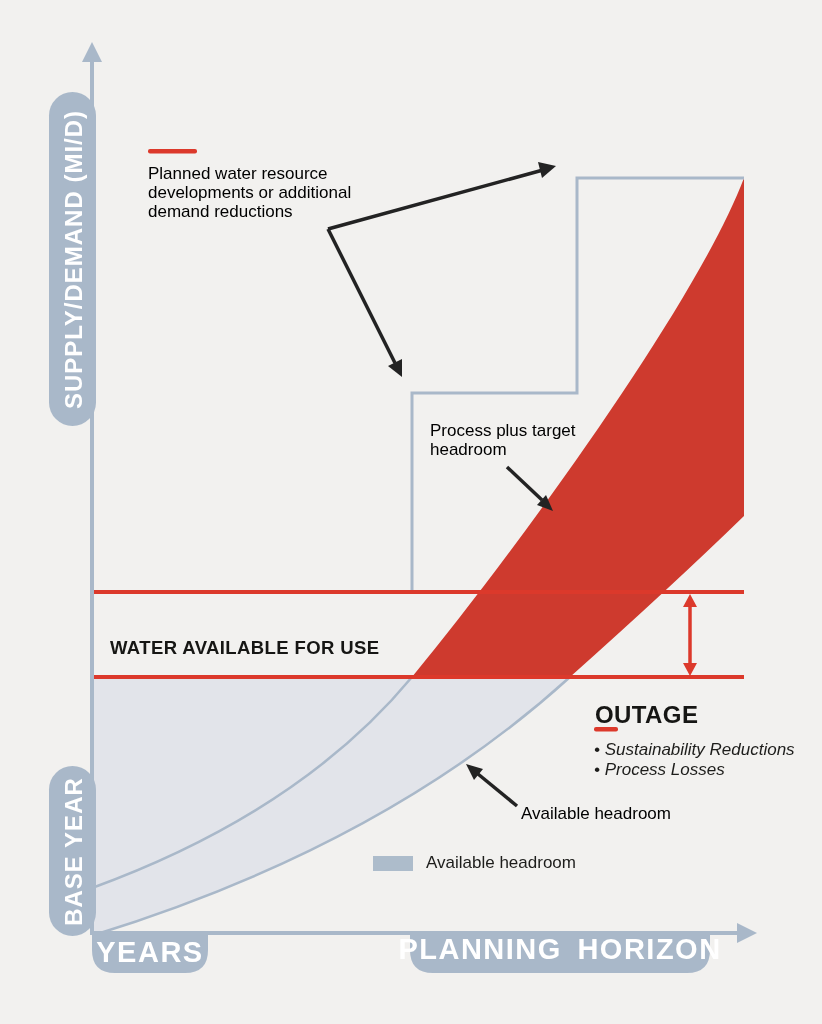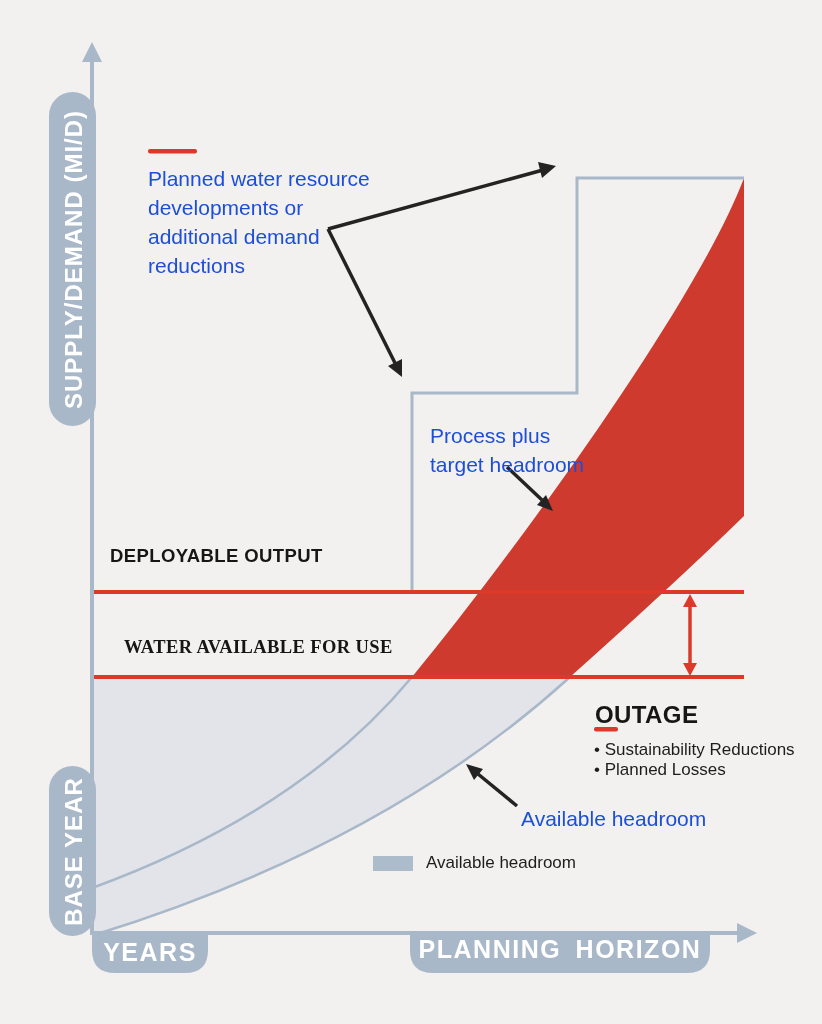--- a/index.html
+++ b/index.html
@@ -1,30 +1,30 @@
 <!DOCTYPE html>
 <html><head>
 <meta charset="utf-8">
 <style>
   html,body{margin:0;padding:0;background:#f2f1ef;}
   #canvas{
     position:relative;width:822px;height:1024px;overflow:hidden;
     background:#f2f1ef;font-family:"Liberation Sans",sans-serif;color:#1d1d1b;
   }
   #diagram-svg{position:absolute;left:0;top:0;}
-  .note{position:absolute;font-size:21px;line-height:29px;color:#1d4ed8;}
+  .note{position:absolute;font-size:17px;line-height:19px;color:#000000;}
   .bold-label{position:absolute;font-size:18.5px;font-weight:bold;letter-spacing:.4px;color:#161614;}
   .outage-items{position:absolute;font-size:17px;line-height:19.5px;color:#1d1d1b;}
-  .outage-items div{white-space:nowrap;}
+  .outage-items div{white-space:nowrap;font-style:italic;}
   .capsule-label{
     position:absolute;display:flex;align-items:center;justify-content:center;
     color:#ffffff;font-weight:bold;white-space:nowrap;
   }
   .capsule-label.vertical{transform:rotate(-90deg);font-size:24px;letter-spacing:1px;}
-  .capsule-label.horizontal{font-size:25px;letter-spacing:1.5px;}
+  .capsule-label.horizontal{font-size:29px;letter-spacing:1.5px;}
   #legend{position:absolute;left:373px;top:853px;display:flex;flex-direction:column;gap:12px;}
   .legend-row{display:flex;align-items:center;gap:13px;}
   .legend-swatch{width:40px;height:15px;flex:0 0 auto;}
   .legend-label{font-size:17px;color:#1d1d1b;white-space:nowrap;}
 </style>
 </head>
 <body>
 
 <div id="canvas">
 
@@ -76,26 +76,25 @@
     </g>
   </svg>
 
   <div class="capsule-label vertical" style="left:-94.5px;top:235.5px;width:334px;height:47px;">SUPPLY/DEMAND (MI/D)</div>
   <div class="capsule-label vertical" style="left:-12.5px;top:827.5px;width:170px;height:47px;">BASE YEAR</div>
   <div class="capsule-label horizontal" style="left:92px;top:931px;width:116px;height:42px;">YEARS</div>
   <div class="capsule-label horizontal" style="left:410px;top:931px;width:300px;height:36px;word-spacing:6px;">PLANNING HORIZON</div>
 
   <div class="note" style="left:148px;top:164px;width:238px;">Planned water resource developments or additional demand reductions</div>
   <div class="note" style="left:430px;top:421px;width:175px;">Process plus target headroom</div>
-  <div class="bold-label" style="left:110px;top:545px;">DEPLOYABLE OUTPUT</div>
-  <div class="bold-label" style="left:124px;top:637px;font-family:Liberation Serif, serif;">WATER AVAILABLE FOR USE</div>
+  <div class="bold-label" style="left:110px;top:637px;">WATER AVAILABLE FOR USE</div>
   <div class="bold-label" style="left:595px;top:701px;font-size:24px;">OUTAGE</div>
   <div class="outage-items" style="left:594px;top:740px;">
     <div>• Sustainability Reductions</div>
-    <div>• Planned Losses</div>
+    <div>• Process Losses</div>
   </div>
   <div class="note" style="left:521px;top:804px;white-space:nowrap;">Available headroom</div>
 
   <div id="legend">
     <div class="legend-row">
       <span class="legend-swatch" style="background:#adbccb"></span>
       <span class="legend-label">Available headroom</span>
     </div>
   </div>
 

